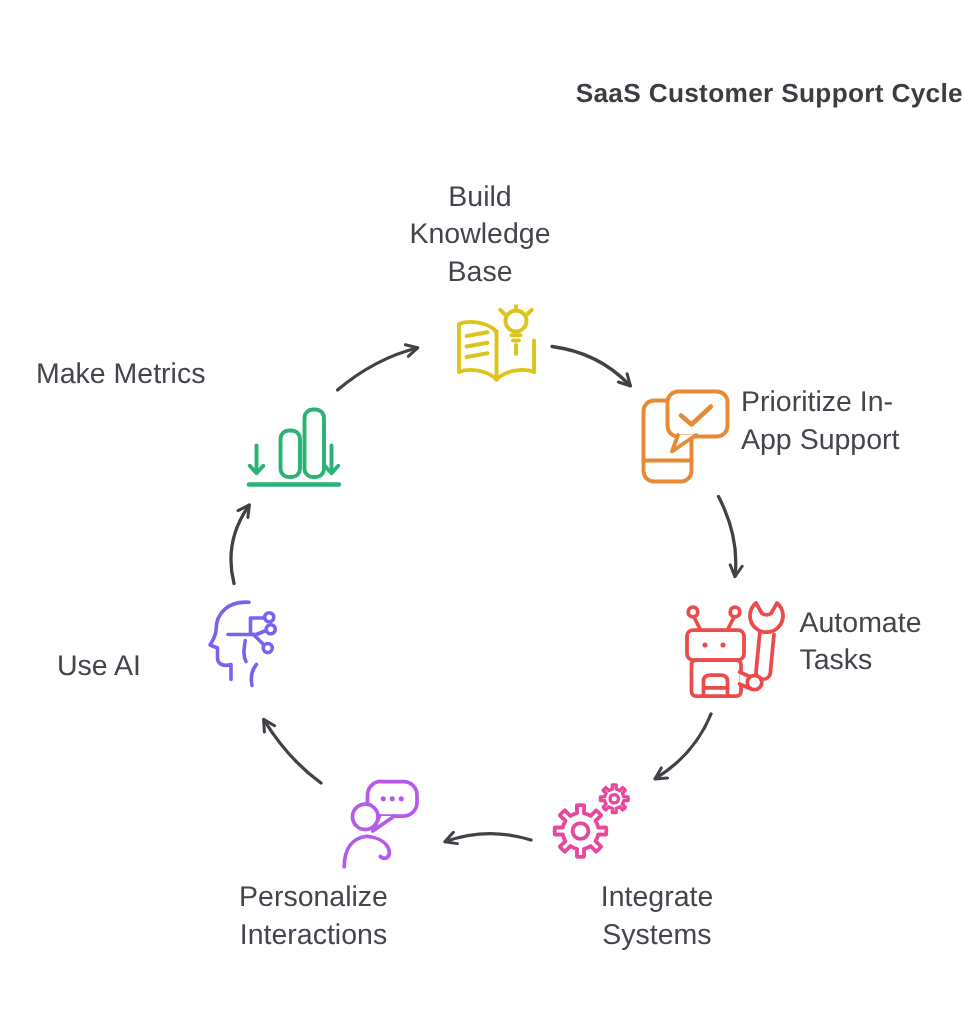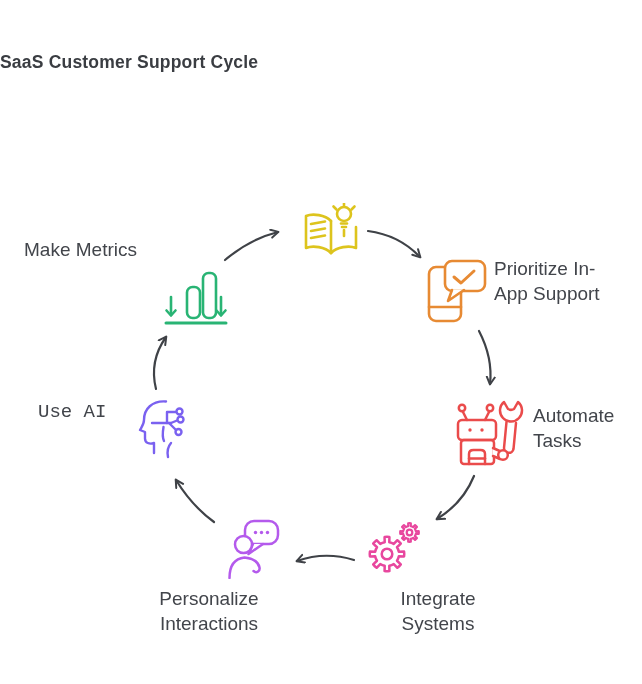--- a/index.html
+++ b/index.html
@@ -1,18 +1,18 @@
 <!DOCTYPE html>
 <html><head>
 <meta charset="utf-8">
 <style>
   html,body{margin:0;padding:0;background:#fff;}
   .canvas{position:relative;width:642px;height:684px;background:#ffffff;overflow:hidden;
           font-family:"Liberation Sans",sans-serif;}
-  .title{position:absolute;top:52px;left:0;width:100%;text-align:left;
+  .title{position:absolute;top:52px;left:0;width:100%;text-align:right;
          font-size:17.5px;font-weight:bold;color:#3a3d42;letter-spacing:.2px;}
   .label{position:absolute;font-size:19px;line-height:25px;color:#42454b;font-weight:400;}
   .label.center{text-align:center;}
   .label.right{text-align:left;}
   .icon{position:absolute;}
   .arrows{position:absolute;left:0;top:0;pointer-events:none;}
 </style>
 </head>
 <body>
 
@@ -30,20 +30,25 @@
       <path d="M225 260 Q250 239 278 232" marker-end="url(#ah)"></path>
       <path d="M368 231 Q399 235 420 257" marker-end="url(#ah)"></path>
       <path d="M479 331 Q493 358 490 384" marker-end="url(#ah)"></path>
       <path d="M474 476 Q463 503 437 519" marker-end="url(#ah)"></path>
       <path d="M354 560 Q325 551 297 561" marker-end="url(#ah)"></path>
       <path d="M214 522 Q192 506 176 480" marker-end="url(#ah)"></path>
       <path d="M156 389 Q149 361 166 337" marker-end="url(#ah)"></path>
     </g>
   </svg>
 
+  <div class="label center" style="left:250px;top:119px;width:140px;">
+    <div>Build</div>
+    <div>Knowledge</div>
+    <div>Base</div>
+  </div>
   <svg class="icon" style="left:299px;top:203px;" width="64" height="58" viewBox="0 0 64 58">
     <g fill="none" stroke-width="2.6" stroke-linecap="round" stroke-linejoin="round" stroke="#ddc41d">
       <path d="M32 18 C26 12 14 10 7 13 L7 45 C14 42 26 44 32 50"></path>
       <path d="M32 50 C38 44 50 42 57 45 L57 24"></path>
       <path d="M32 18 L32 50"></path>
       <path d="M12 21 L26 18.5"></path>
         <path d="M12 28 L26 25.5"></path>
         <path d="M12 35 L26 32.5"></path>
       <circle cx="45" cy="11" r="7"></circle>
       <path d="M42 20.5 H48"></path>
@@ -118,21 +123,21 @@
       <circle cx="45.5" cy="13.5" r="1.7" stroke="none" fill="#b45aec"></circle>
       <circle cx="21.5" cy="25.5" r="8.5" fill="#ffffff"></circle>
       <path d="M7.5 59 C7.5 46 13.5 39.5 22.5 38.5 C31.5 39.5 36.5 43.5 37.5 48.5 C38.2 52.5 34.5 54.5 31.5 52"></path>
     </g>
   </svg>
   <div class="label center" style="left:148px;top:586px;width:122px;">
     <div>Personalize</div>
     <div>Interactions</div>
   </div>
 
-  <div class="label right" style="left:38px;top:400px;width:88px;font-family:Liberation Mono, monospace;">
+  <div class="label right" style="left:38px;top:432px;width:88px;">
     <div>Use AI</div>
   </div>
   <svg class="icon" style="left:134px;top:397px;" width="56" height="66" viewBox="0 0 56 66">
     <g fill="none" stroke-width="2.4" stroke-linecap="round" stroke-linejoin="round" stroke="#7a61f0">
       <path d="M32 4.5 C18 3.5 10 12 10 23 C10 27 8 29.5 6 33 L11 35 L11 41.5 C11 46 15.5 47.5 20 46 L20 56"></path>
       <path d="M37 46 C33.5 50 33 55 34 60"></path>
       <path d="M18 26 H37"></path>
       <path d="M33 26 V15 H42"></path>
         <circle cx="45.5" cy="14.5" r="3" fill="#ffffff"></circle>
       <path d="M37 26 L43 23.5"></path>

